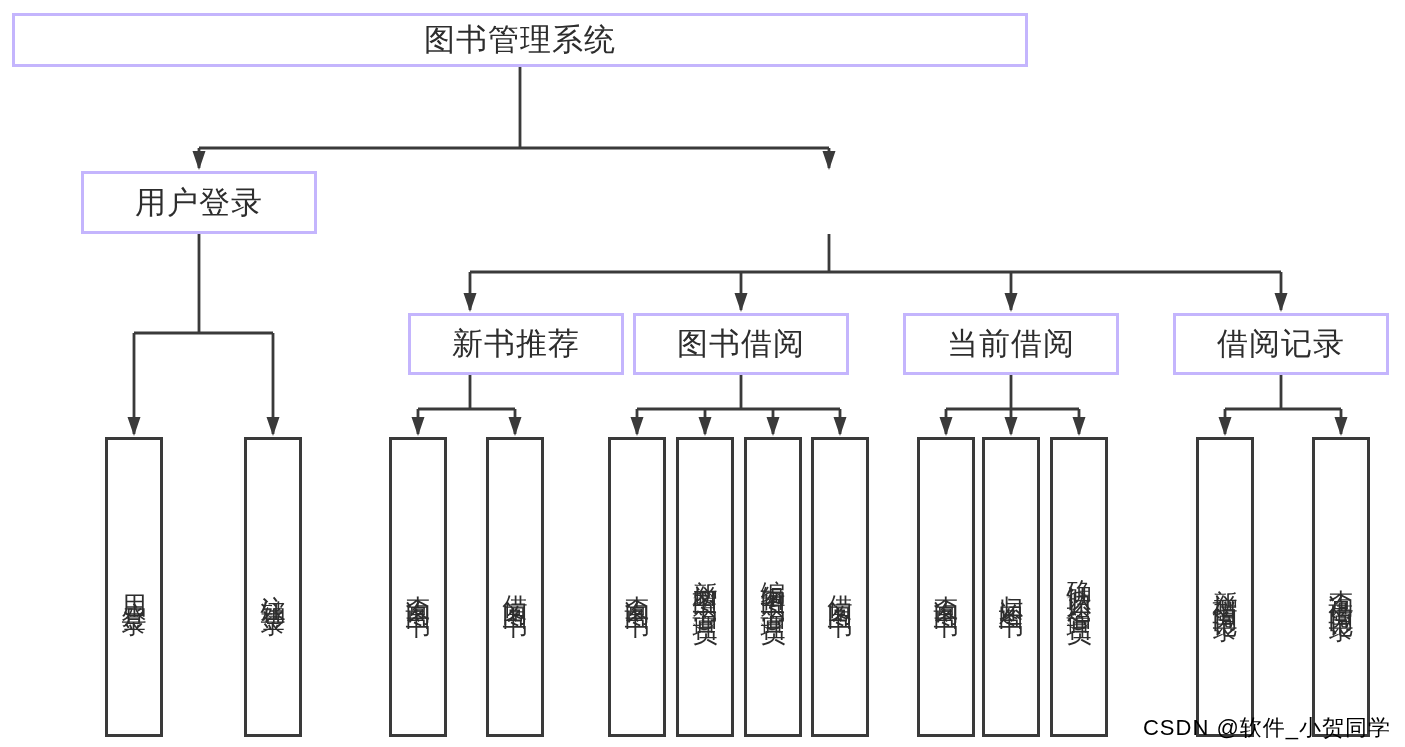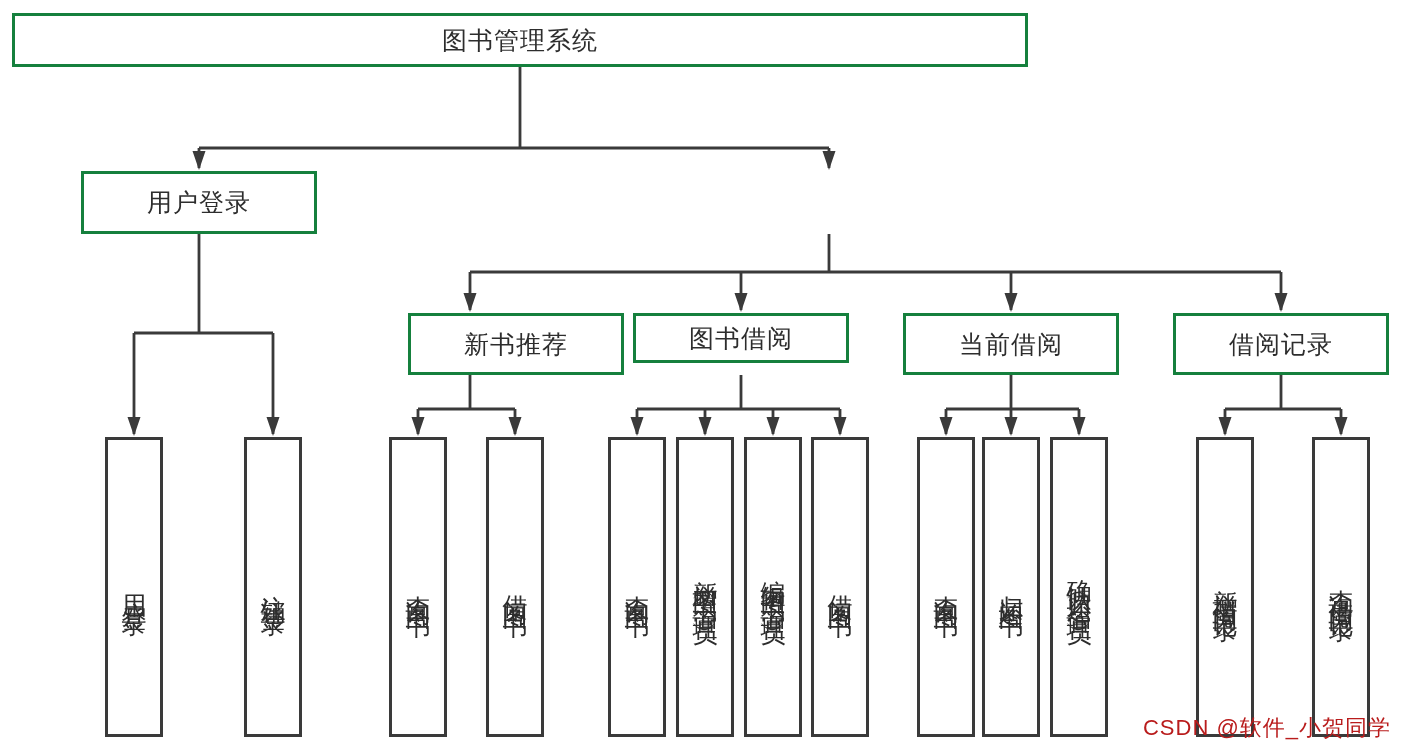--- a/index.html
+++ b/index.html
@@ -12,26 +12,26 @@
     overflow: hidden;
   }
   svg.connectors {
     position: absolute;
     left: 0; top: 0;
     width: 1405px; height: 747px;
   }
   .hbox {
     position: absolute;
     box-sizing: border-box;
-    border: 3px solid #15803d;
+    border: 3px solid #c4b5fd;
     background: #ffffff;
     display: flex;
     align-items: center;
     justify-content: center;
-    font-size: 25px;
+    font-size: 31px;
     color: #2d2d2d;
     letter-spacing: 1px;
   }
   .root-box { border-width: 3.5px; }
   .leaf {
     position: absolute;
     top: 437px;
     width: 58px;
     height: 300px;
     box-sizing: border-box;
@@ -47,21 +47,21 @@
     line-height: 1;
     letter-spacing: 6px;
     color: #2d2d2d;
     white-space: nowrap;
   }
   .watermark {
     position: absolute;
     right: 14px;
     bottom: 4px;
     font-size: 22px;
-    color: #b91c1c;
+    color: #000000;
     letter-spacing: 1px;
     z-index: 5;
   }
 </style>
 </head>
 <body>
 
 <div class="canvas">
 
   <svg class="connectors" viewBox="0 0 1405 747" xmlns="http://www.w3.org/2000/svg">
@@ -88,21 +88,21 @@
     <span>图书管理系统</span>
   </div>
 
   <div class="hbox" style="left:81px; top:171px; width:236px; height:63px;">
     <span>用户登录</span>
   </div>
 
   <div class="hbox" style="left:362px; top:313px; width:216px; height:62px;margin-left:46px;">
     <span>新书推荐</span>
   </div>
-  <div class="hbox" style="left:633px; top:313px; width:216px; height:50px;">
+  <div class="hbox" style="left:633px; top:313px; width:216px; height:62px;">
     <span>图书借阅</span>
   </div>
   <div class="hbox" style="left:1173px; top:313px; width:216px; height:62px;">
     <span>借阅记录</span>
   </div>
   <div class="hbox" style="left:903px; top:313px; width:216px; height:62px;">
     <span>当前借阅</span>
   </div>
 
   <div class="leaf" style="left:105px;">

